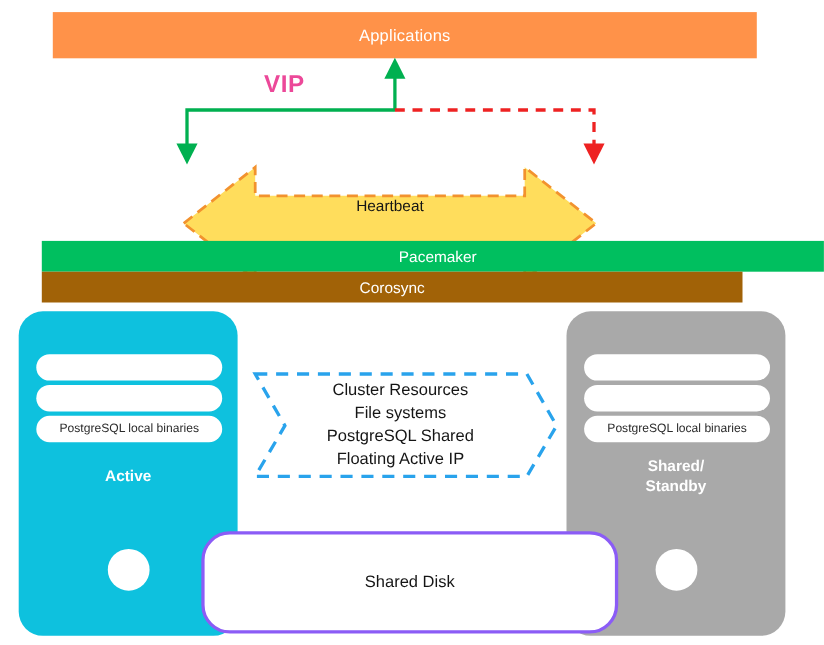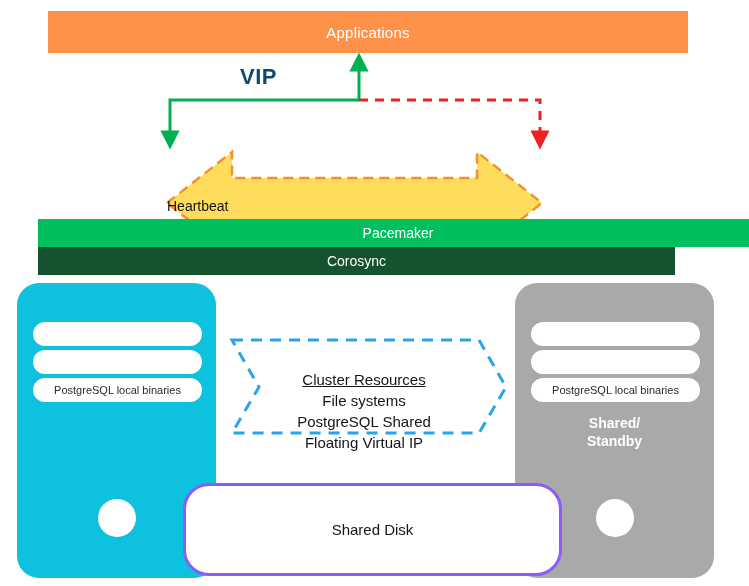--- a/index.html
+++ b/index.html
@@ -13,39 +13,39 @@
   #applications-bar{
     left:48px;top:11px;width:640px;height:42px;
     background:#FF9249;
     display:flex;align-items:center;justify-content:center;
     color:#ffffff;font-size:15px;letter-spacing:.2px;
   }
 
   
   #vip-label{
     left:240px;top:64px;
-    font-size:22px;font-weight:bold;color:#0c4a6e;letter-spacing:.5px;
+    font-size:22px;font-weight:bold;color:#ec4899;letter-spacing:.5px;
   }
 
   
   #pacemaker-bar{
     left:38px;top:219px;width:720px;height:28px;background:#00BF5F;
     display:flex;align-items:center;justify-content:center;
     color:#ffffff;font-size:14px;
   }
   #corosync-bar{
-    left:38px;top:247px;width:637px;height:28px;background:#14532d;
+    left:38px;top:247px;width:637px;height:28px;background:#a16207;
     display:flex;align-items:center;justify-content:center;
     color:#ffffff;font-size:14px;
   }
 
   
   #heartbeat-label{
-    left:167px;top:198px;width:375px;
-    text-align:left;font-size:14px;color:#151515;
+    left:167px;top:179px;width:375px;
+    text-align:center;font-size:14px;color:#151515;
   }
 
   
   .node-box{
     width:199px;height:295px;top:283px;border-radius:22px;
   }
   #node-active{left:17px;background:#0EC1DE;}
   #node-standby{left:515px;background:#A9A9A9;}
 
   .slot{
@@ -76,21 +76,21 @@
     background:#ffffff;border:3px solid #8b5cf6;border-radius:26px;
     display:flex;align-items:center;justify-content:center;
     font-size:15px;color:#151515;
   }
 
   
   #cluster-resources-text{
     left:249px;top:344px;width:230px;text-align:center;
     font-size:15px;color:#151515;line-height:21px;
   }
-  #cluster-resources-text .cr-title{text-decoration:underline;margin-top:25px;}
+  #cluster-resources-text .cr-title{}
 
   svg.overlay{position:absolute;left:0;top:0;width:749px;height:586px;
               pointer-events:none;}
 </style>
 </head>
 <body>
 
 <div id="stage">
 
   <div class="abs" id="applications-bar">
@@ -130,20 +130,21 @@
   <div class="abs" id="corosync-bar">
     <span>Corosync</span>
   </div>
 
   <div class="abs" id="heartbeat-label">Heartbeat</div>
 
   <div class="abs node-box" id="node-active">
     <div class="slot s1"></div>
     <div class="slot s2"></div>
     <div class="slot s3">PostgreSQL local binaries</div>
+    <div class="node-label">Active</div>
     <div class="node-dot"></div>
   </div>
 
   <div class="abs node-box" id="node-standby">
     <div class="slot s1"></div>
     <div class="slot s2"></div>
     <div class="slot s3">PostgreSQL local binaries</div>
     <div class="node-label">
       <div>Shared/</div>
       <div>Standby</div>
@@ -152,20 +153,20 @@
   </div>
 
   <svg class="overlay">
     <path d="M232,340 L479,340 L506,387 L479,433 L232,433 L259,387 Z" fill="none" stroke="#29A3EC" stroke-width="3" stroke-dasharray="11,8"></path>
   </svg>
 
   <div class="abs" id="cluster-resources-text">
     <div class="cr-title">Cluster Resources</div>
     <div>File systems</div>
     <div>PostgreSQL Shared</div>
-    <div>Floating Virtual IP</div>
+    <div>Floating Active IP</div>
   </div>
 
   <div class="abs" id="shared-disk">
     <span>Shared Disk</span>
   </div>
 
 </div>
 
 </body></html>

